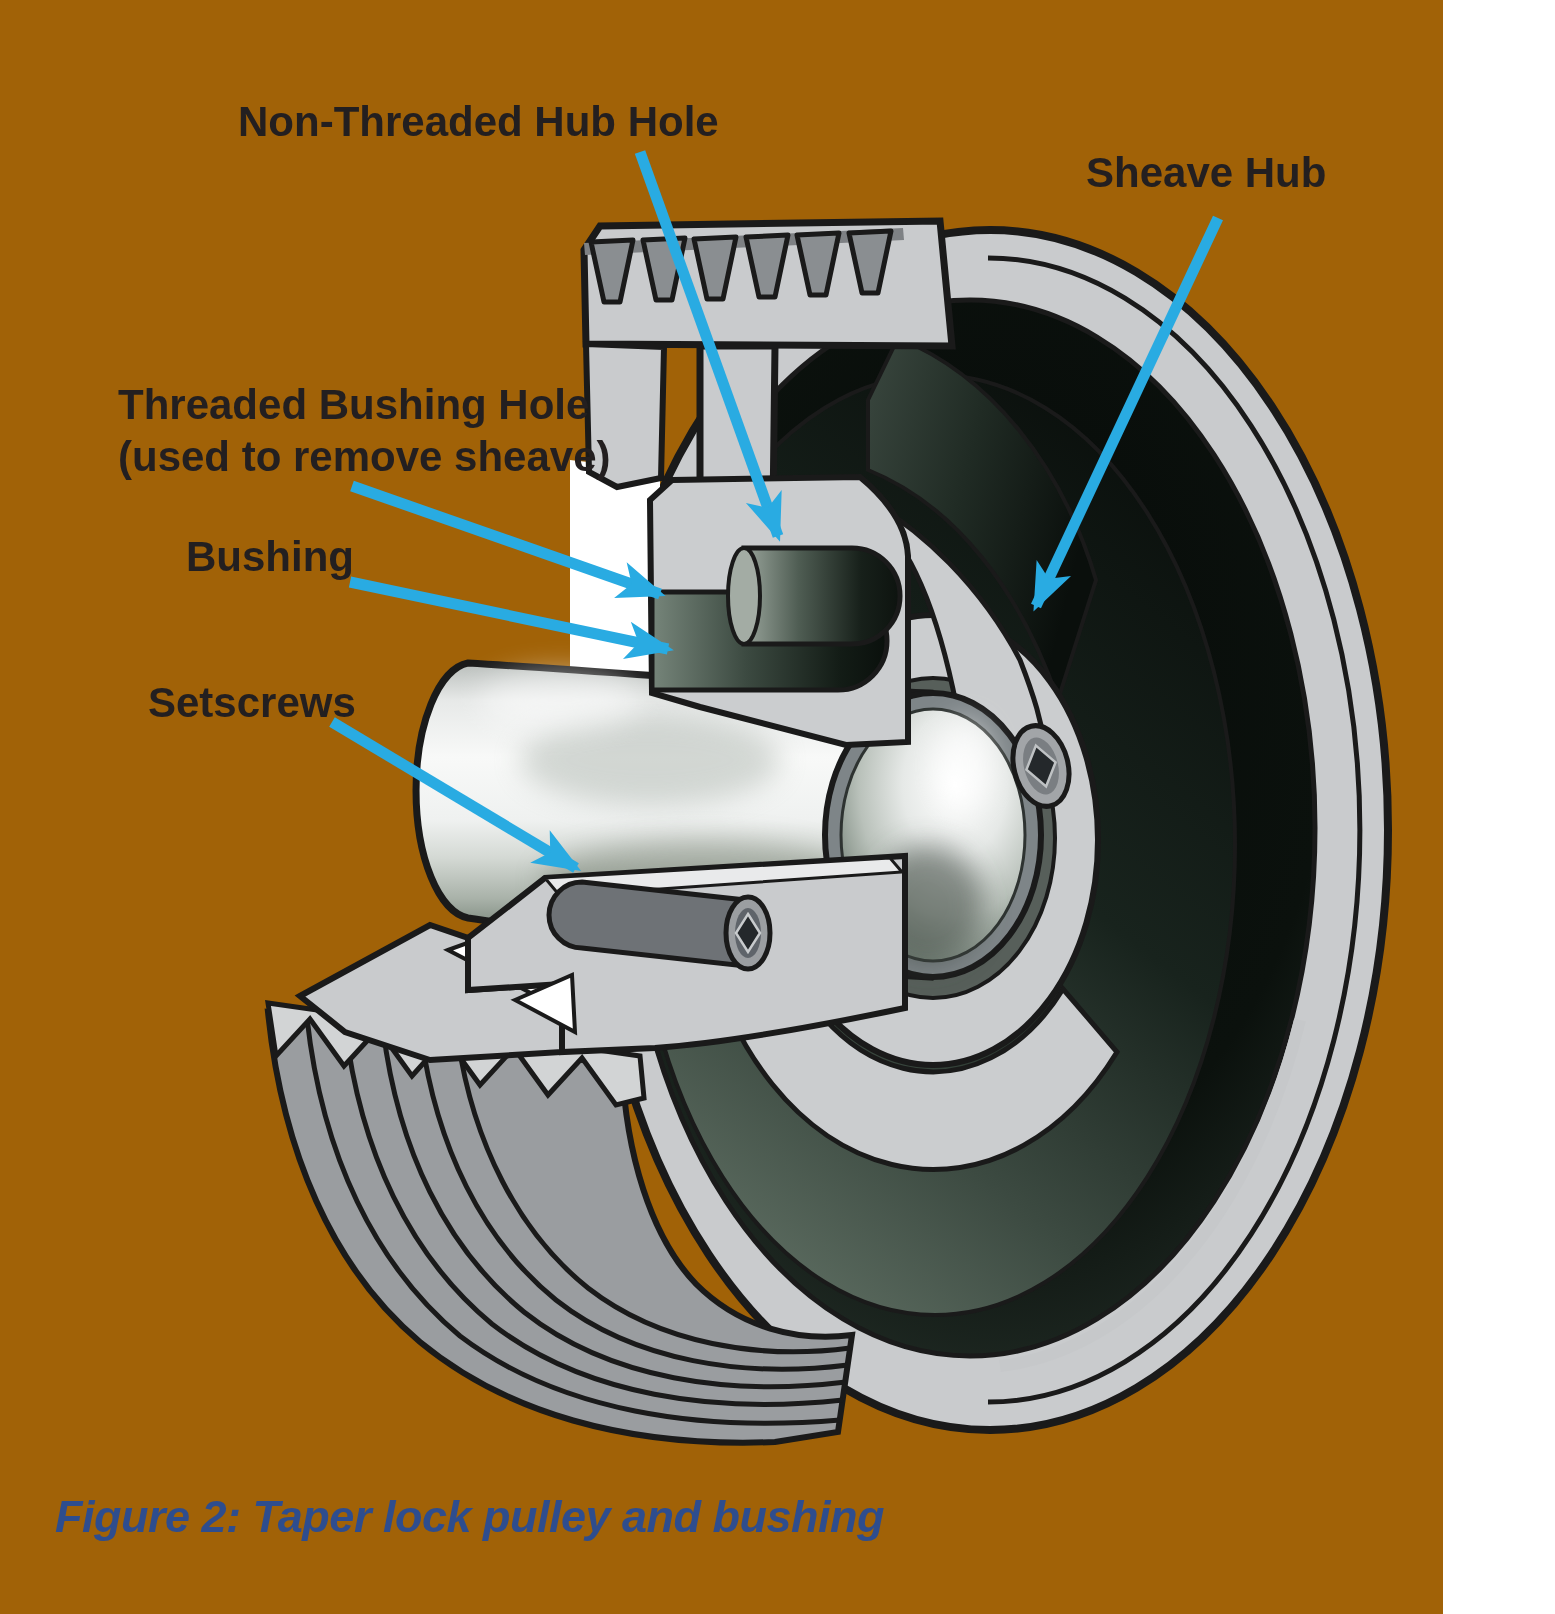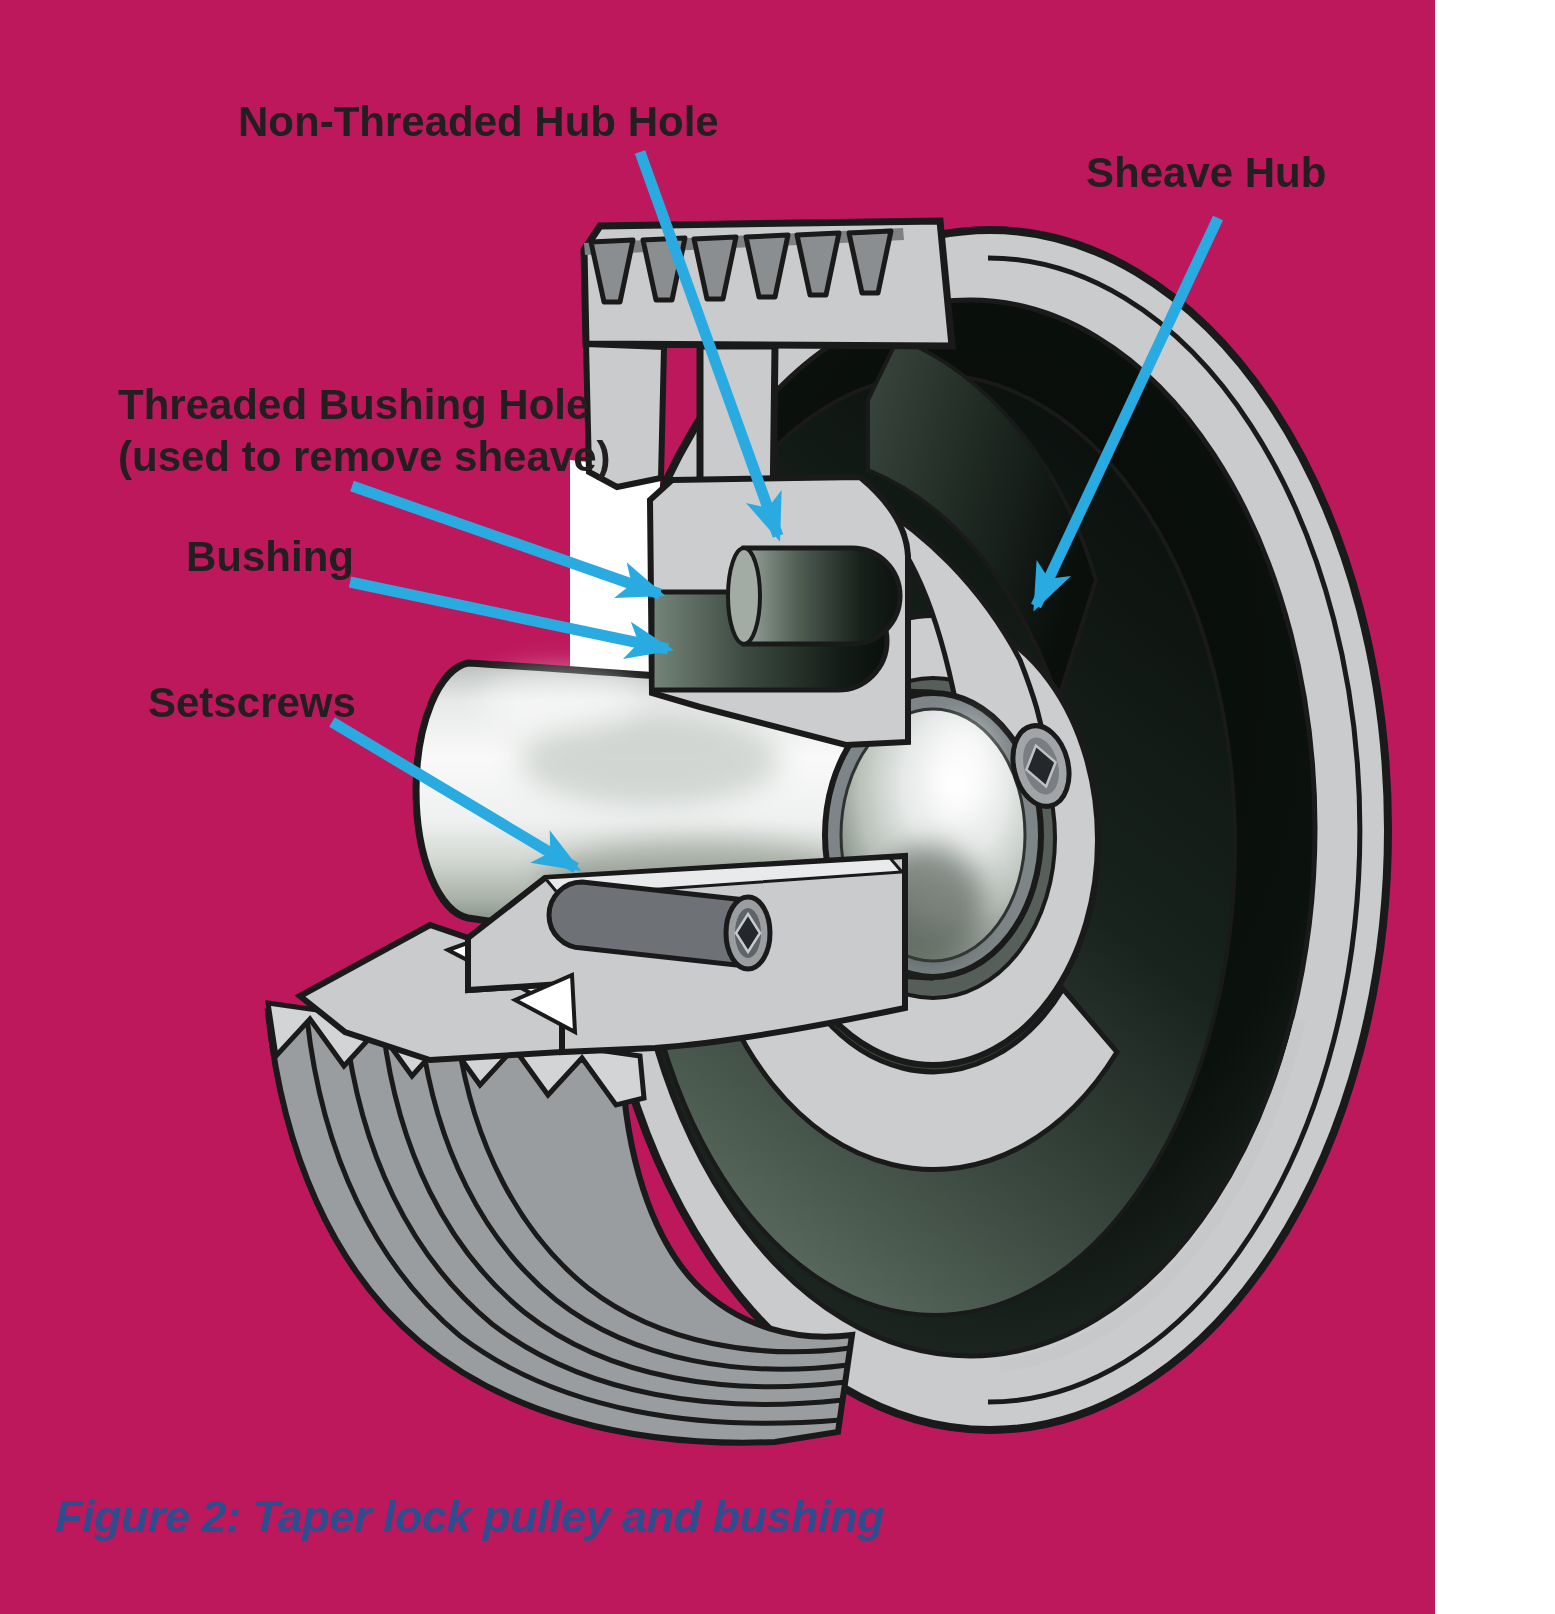--- a/index.html
+++ b/index.html
@@ -1,17 +1,17 @@
 <!DOCTYPE html>
 <html><head>
 <meta charset="utf-8">
 <style>
   html,body{margin:0;padding:0;background:#ffffff;}
-  .stage{position:relative;width:1435px;height:1614px;background:#be185d;overflow:hidden;
-         font-family:"Liberation Sans",sans-serif;}
+  .stage{position:relative;width:1435px;height:1614px;background:#a16207;overflow:hidden;
+         font-family:"Liberation Sans",sans-serif;padding-left:8px;}
   svg{position:absolute;left:0;top:0;}
   .callout-label{font-family:"Liberation Sans",sans-serif;font-weight:bold;font-size:42px;fill:#231F20;}
   .fig-caption{font-family:"Liberation Sans",sans-serif;font-weight:bold;font-style:italic;
                font-size:45px;fill:#2E4D8E;letter-spacing:-0.5px;}
   .arrow-line{stroke:#29ABE2;stroke-width:11;fill:none;}
   .outline{stroke:#1a1a1a;}
 </style>
 </head>
 <body>
 

